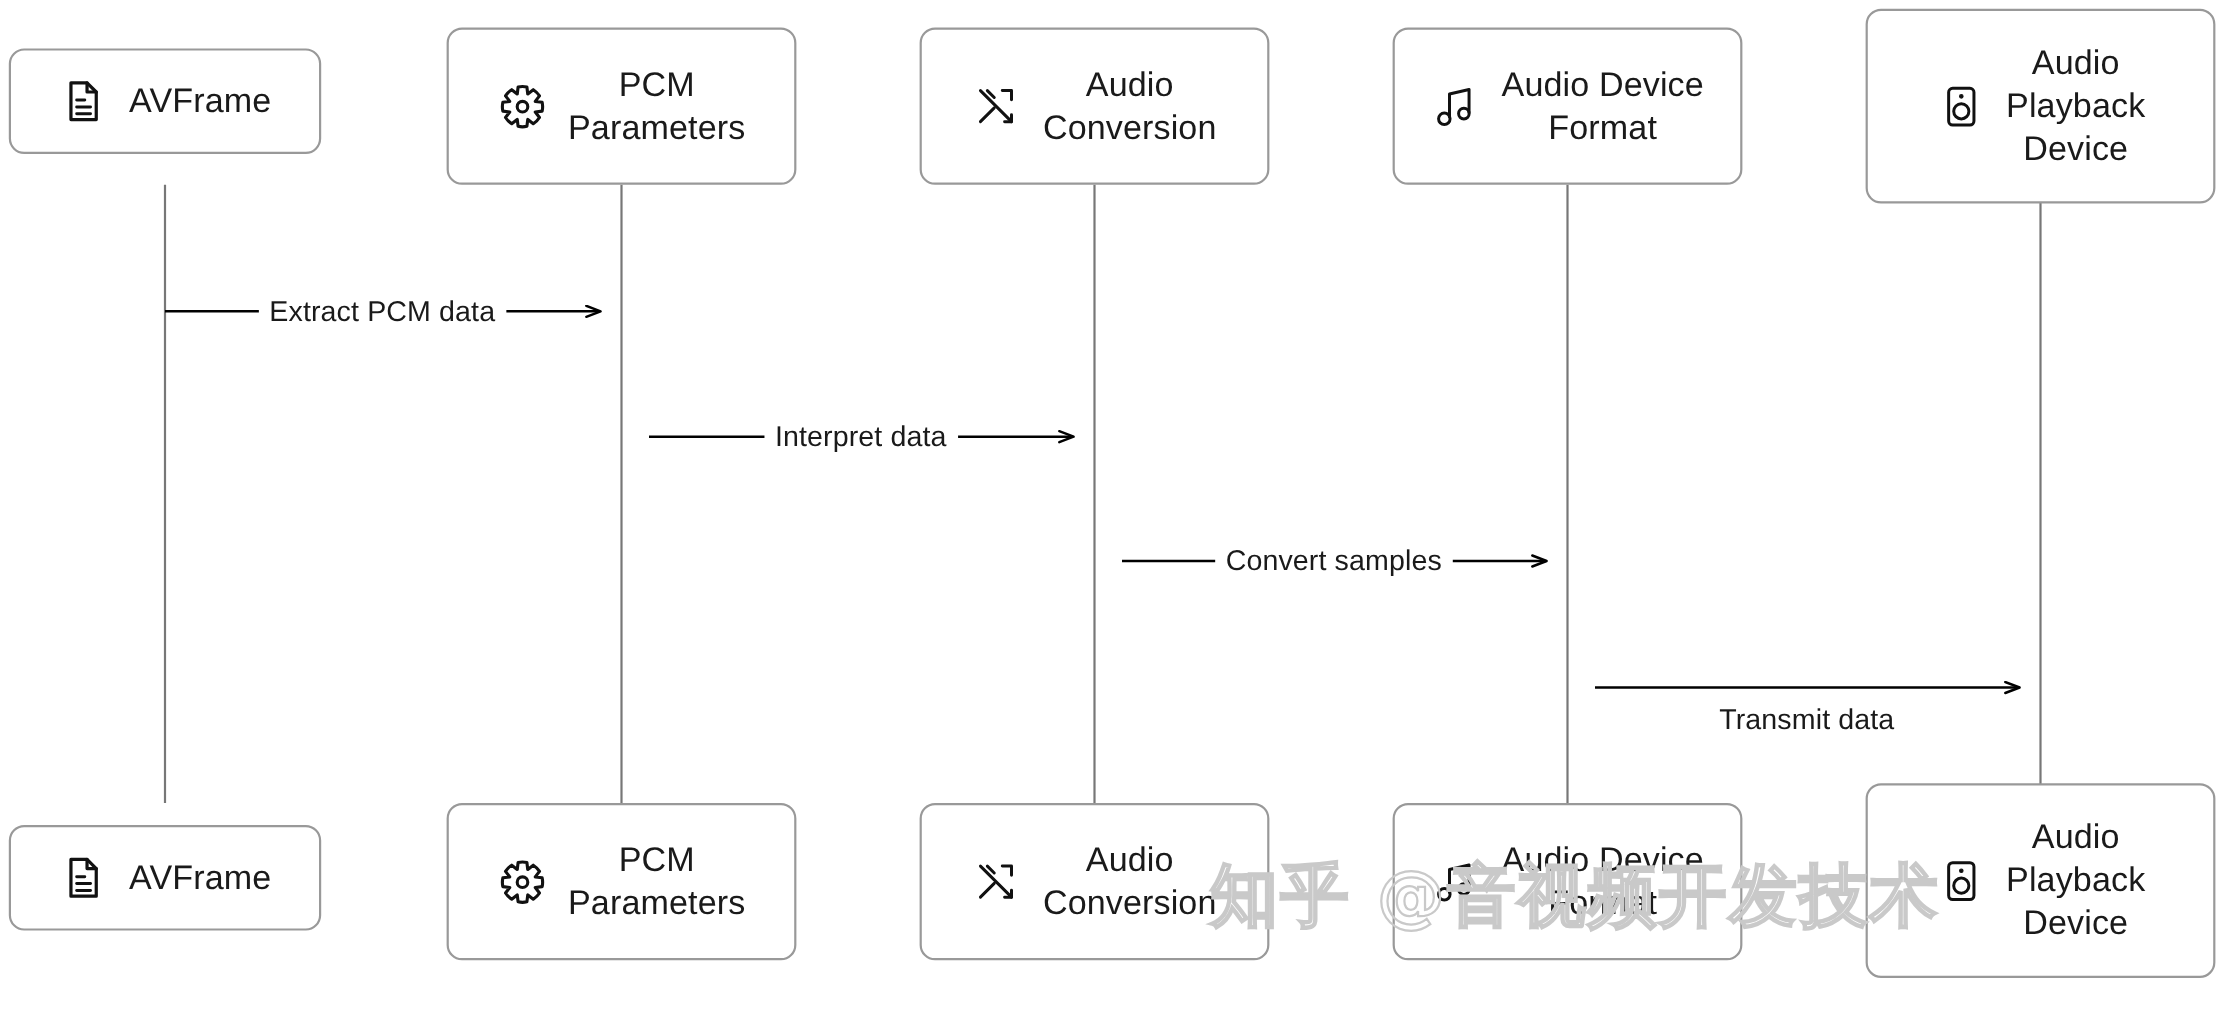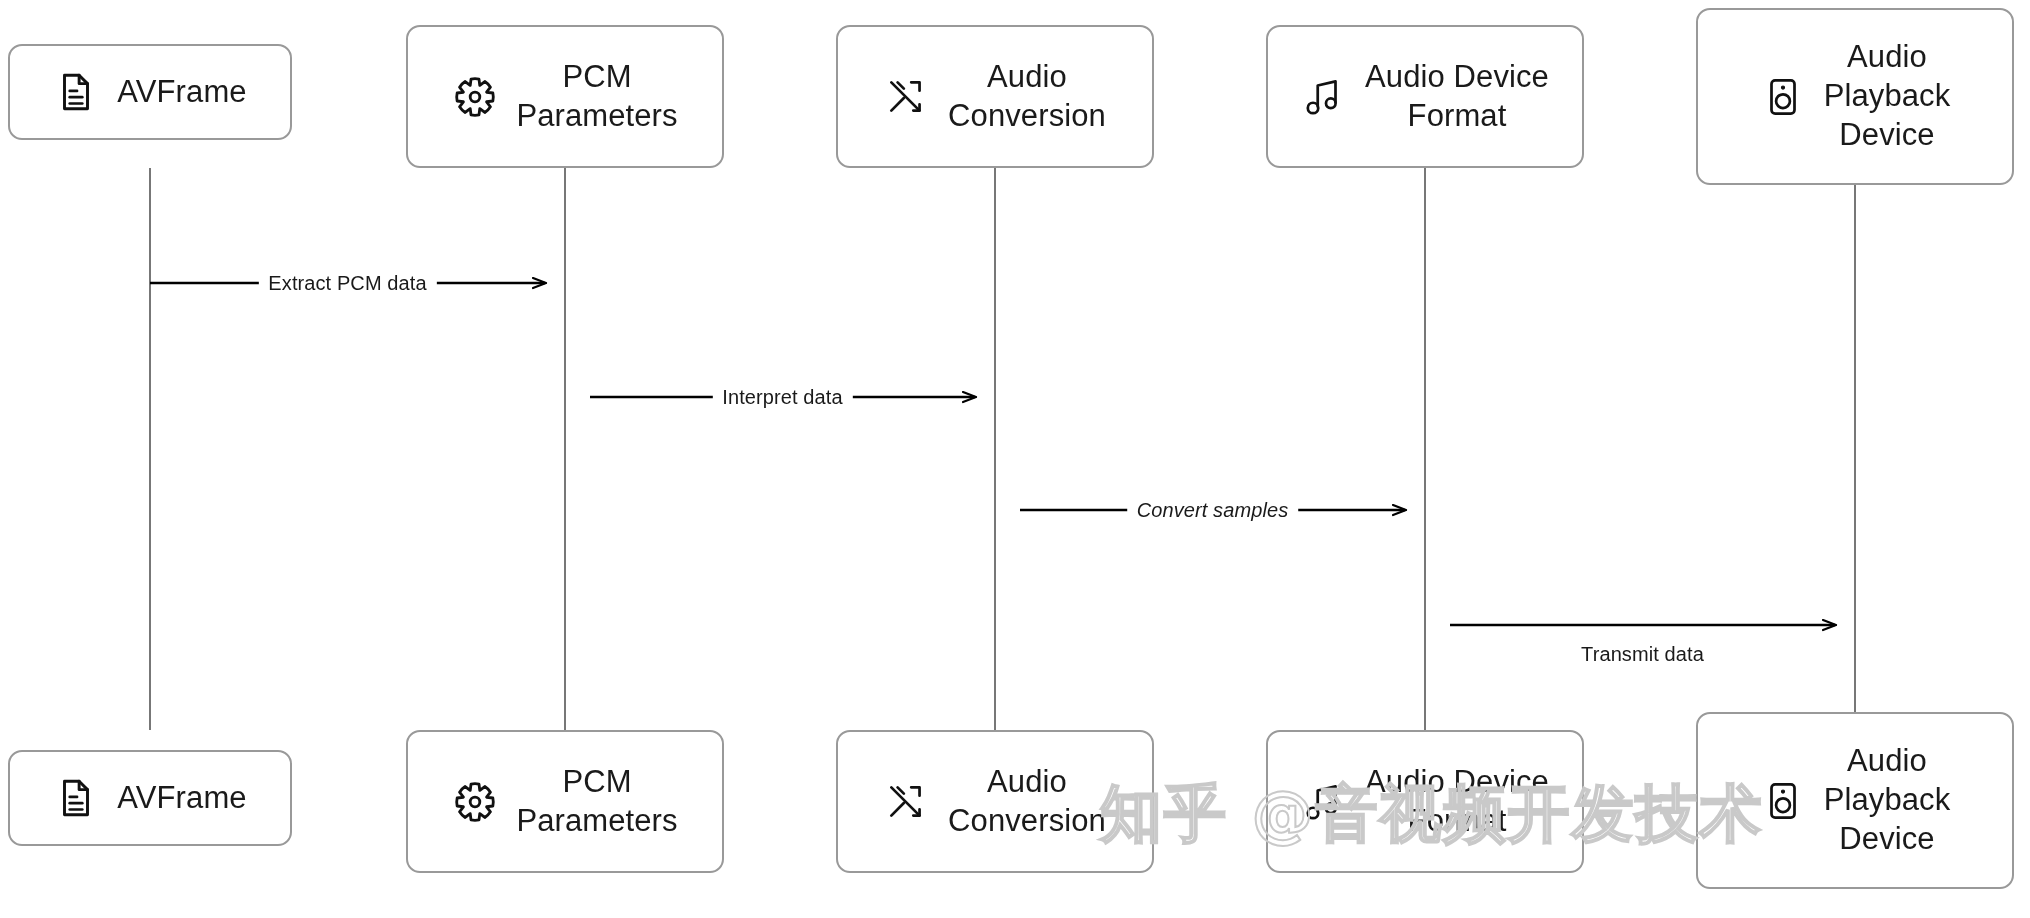--- a/index.html
+++ b/index.html
@@ -6,21 +6,21 @@
   body{width:2030px;height:918px;overflow:hidden;
        font-family:"Liberation Sans","DejaVu Sans",sans-serif;}
   #stage{position:relative;width:2030px;height:918px;background:#fff;}
   svg.layer{position:absolute;left:0;top:0;width:2030px;height:918px;}
   .nodebox{position:absolute;box-sizing:border-box;background:#ffffff;
            border:2px solid #999999;border-radius:14px;
            display:flex;align-items:center;justify-content:center;gap:18px;}
   .nodebox .ico{flex:0 0 auto;display:block;}
   .nodebox .lbl{font-size:31px;line-height:1.25;color:#1a1a1a;text-align:center;
                 white-space:pre-line;letter-spacing:0.1px;}
-  .msglabel{position:absolute;font-size:20px;color:#1a1a1a;
+  .msglabel{position:absolute;font-size:26px;color:#1a1a1a;
             transform:translate(-50%,-50%);white-space:nowrap;
             background:#ffffff;padding:0 10px;letter-spacing:0.1px;}
   #watermark{position:absolute;left:1100px;top:772px;font-size:62px;
              font-family:"DejaVu Sans",sans-serif;font-weight:700;
              color:transparent;-webkit-text-stroke:2px #c9c9c9;
              letter-spacing:2px;white-space:nowrap;pointer-events:none;text-align:center;}
 </style>
 </head>
 <body>
 
@@ -142,18 +142,18 @@
         </svg>
         <div class="lbl">Audio
 Playback
 Device</div>
       </div>
     </div>
 
   <div id="labels-host">
       <div class="msglabel" style="left: 347.5px; top: 283px;">Extract PCM data</div>
       <div class="msglabel" style="left: 782.5px; top: 397px; text-align: center;">Interpret data</div>
-      <div class="msglabel" style="left: 1212.5px; top: 510px; font-style: italic;">Convert samples</div>
+      <div class="msglabel" style="left: 1212.5px; top: 510px;">Convert samples</div>
       <div class="msglabel" style="left: 1642.5px; top: 654px;">Transmit data</div>
     </div>
 
   <div id="watermark">知乎 @音视频开发技术</div>
 </div>
 
 </body></html>

